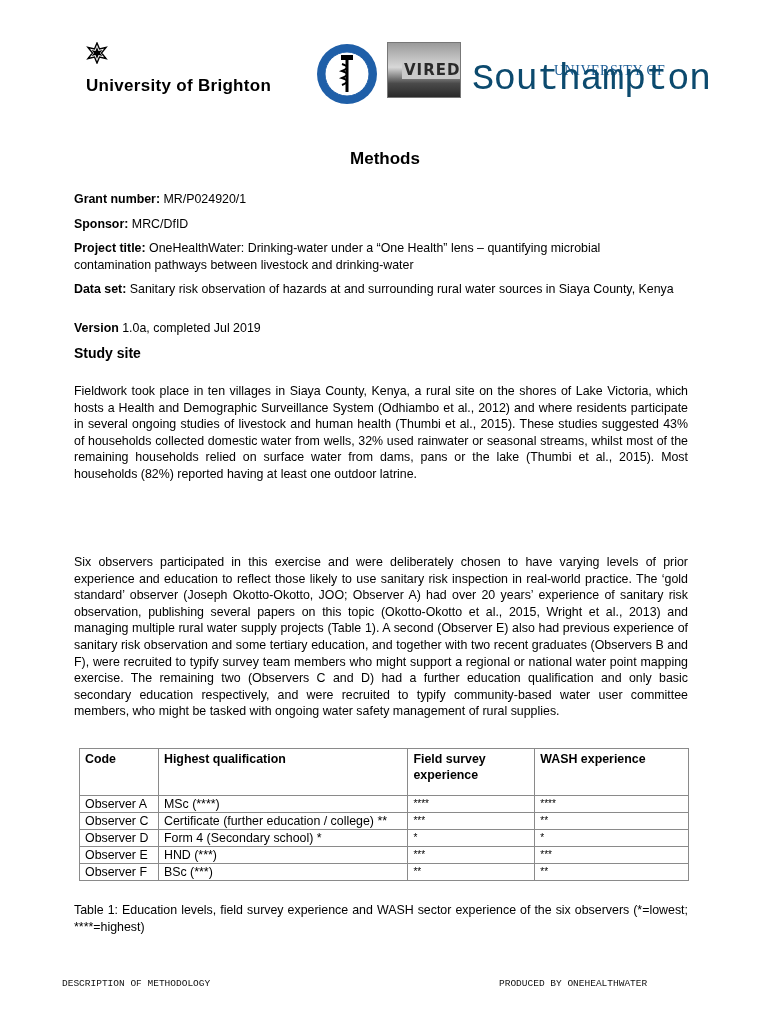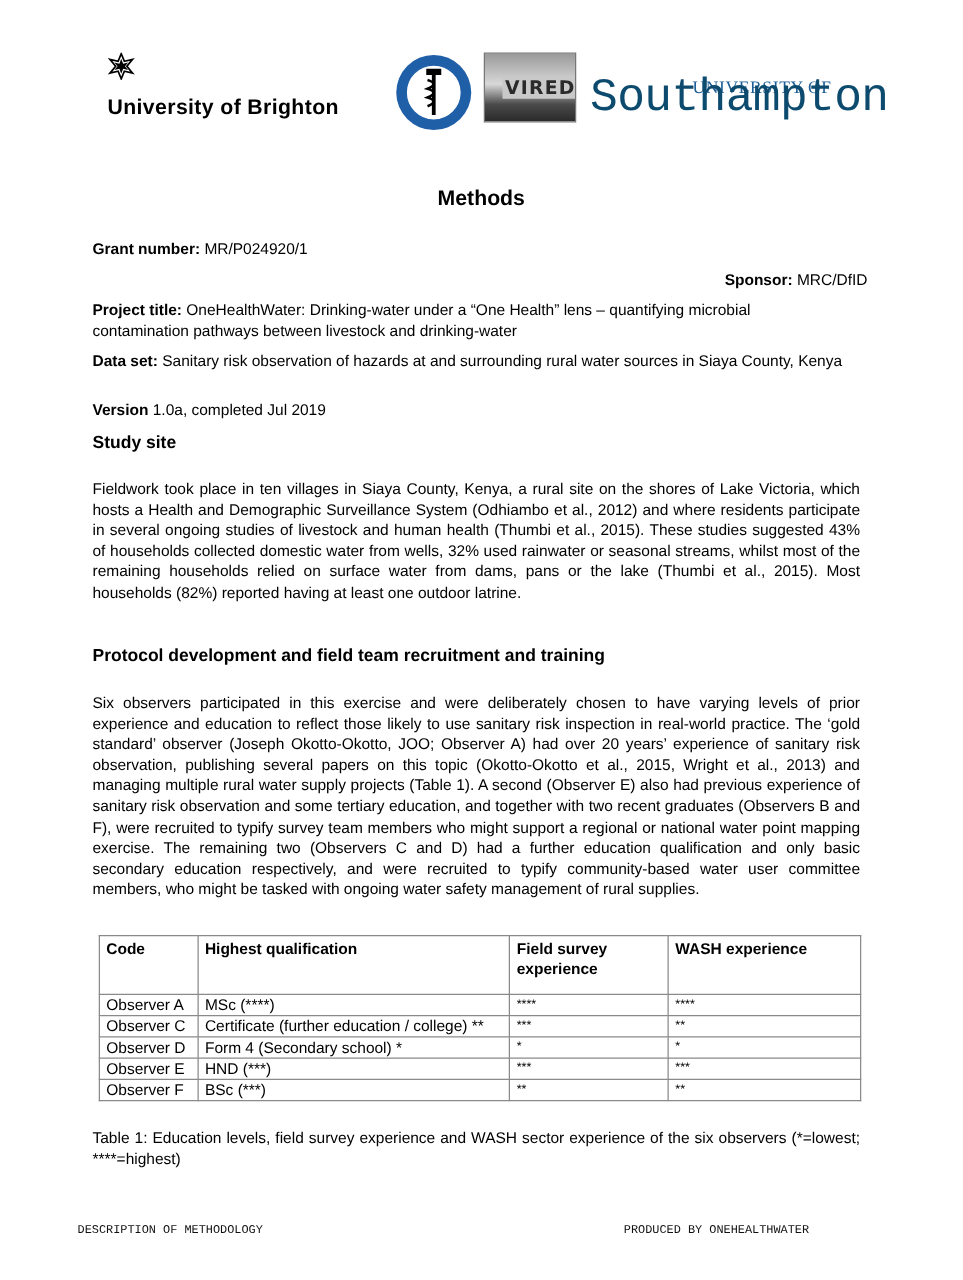--- a/index.html
+++ b/index.html
@@ -81,37 +81,36 @@
       <div class="soton-uni">UNIVERSITY OF</div>
       <div class="soton-name">Southampton</div>
     </div>
   </div>
 
   <div class="title">Methods</div>
 
   <div class="meta-line body-text" style="top:191px;">
     <b>Grant number:</b><span> MR/P024920/1</span>
   </div>
-  <div class="meta-line body-text" style="top:216px;text-align:right;">
+  <div class="meta-line body-text" style="top:216px;">
     <b>Sponsor:</b><span> MRC/DfID</span>
   </div>
   <div class="meta-line body-text" style="top:240px; width:580px;">
     <b>Project title:</b><span> OneHealthWater: Drinking-water under a “One Health” lens – quantifying microbial contamination pathways between livestock and drinking-water</span>
   </div>
   <div class="meta-line body-text" style="top:281px; width:600px;">
     <b>Data set:</b><span> Sanitary risk observation of hazards at and surrounding rural water sources in Siaya County, Kenya</span>
   </div>
   <div class="meta-line body-text" style="top:320px;">
     <b>Version</b><span> 1.0a, completed Jul 2019</span>
   </div>
 
   <div class="h2" style="top:345px;">Study site</div>
   <div class="para body-text" style="top:383px;">Fieldwork took place in ten villages in Siaya County, Kenya, a rural site on the shores of Lake Victoria, which hosts a Health and Demographic Surveillance System (Odhiambo et al., 2012) and where residents participate in several ongoing studies of livestock and human health (Thumbi et al., 2015).  These studies suggested 43% of households collected domestic water from wells, 32% used rainwater or seasonal streams, whilst most of the remaining households relied on surface water from dams, pans or the lake (Thumbi et al., 2015). Most households (82%) reported having at least one outdoor latrine.</div>
 
-  <div class="h2" style="top:516px;">Protocol development and field team recruitment and training</div>
   <div class="para body-text" style="top:554px;">Six observers participated in this exercise and were deliberately chosen to have varying levels of prior experience and education to reflect those likely to use sanitary risk inspection in real-world practice. The ‘gold standard’ observer (Joseph Okotto-Okotto, JOO; Observer A) had over 20 years’ experience of sanitary risk observation, publishing several papers on this topic (Okotto-Okotto et al., 2015, Wright et al., 2013) and managing multiple rural water supply projects (Table 1). A second (Observer E) also had previous experience of sanitary risk observation and some tertiary education, and together with two recent graduates (Observers B and F), were recruited to typify survey team members who might support a regional or national water point mapping exercise. The remaining two (Observers C and D) had a further education qualification and only basic secondary education respectively, and were recruited to typify community-based water user committee members, who might be tasked with ongoing water safety management of rural supplies.</div>
 
   <table class="obs">
     <colgroup>
       <col style="width:79px">
         <col style="width:250px">
         <col style="width:127px">
         <col style="width:154px">
     </colgroup>
     <thead>

